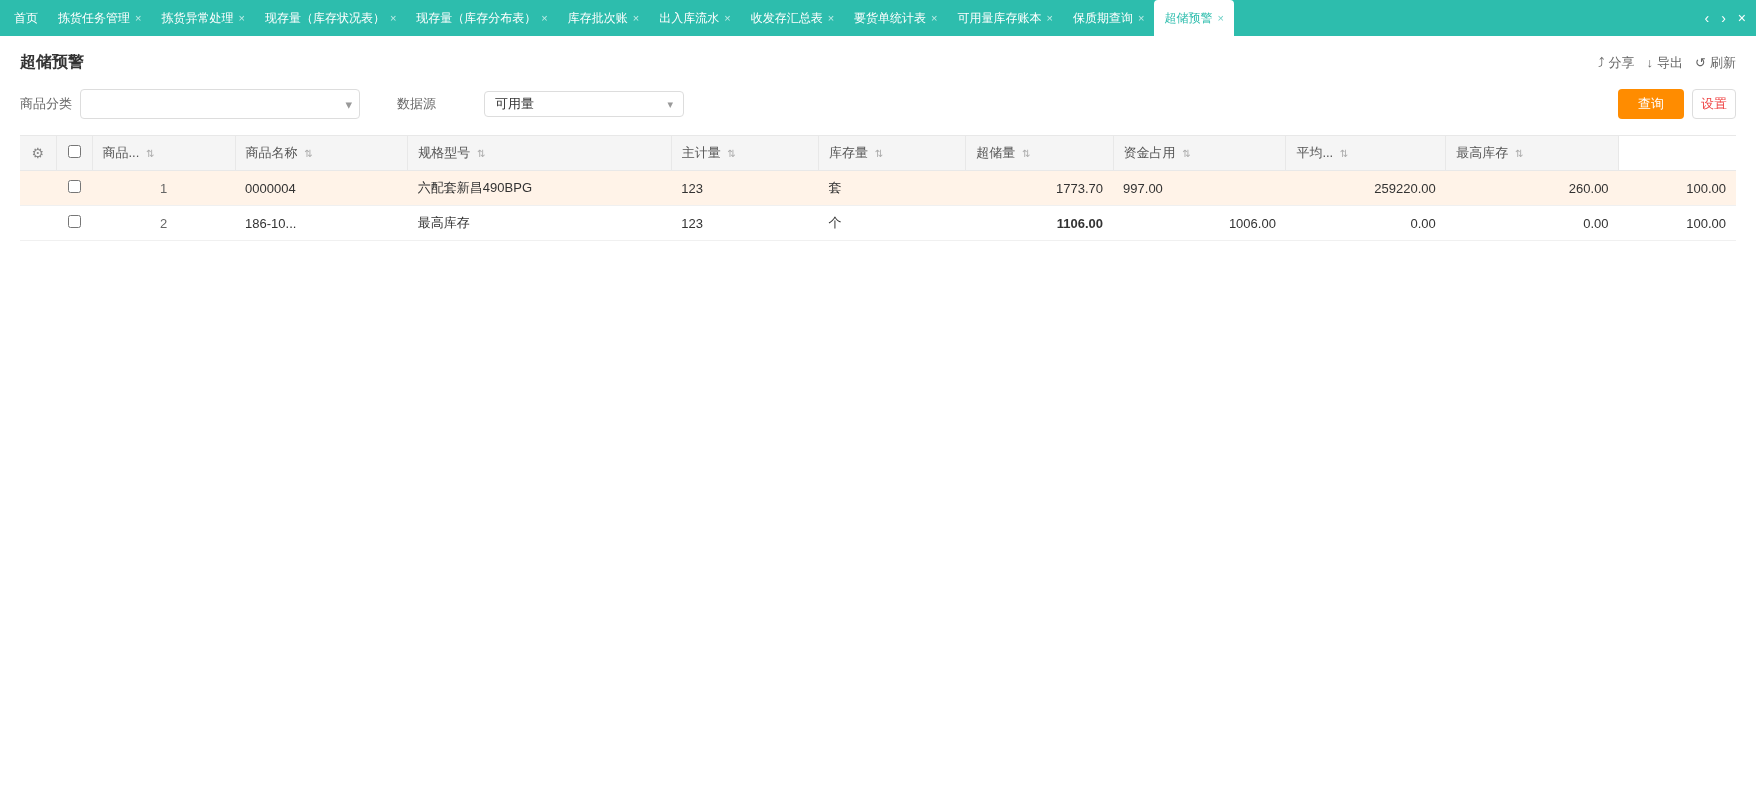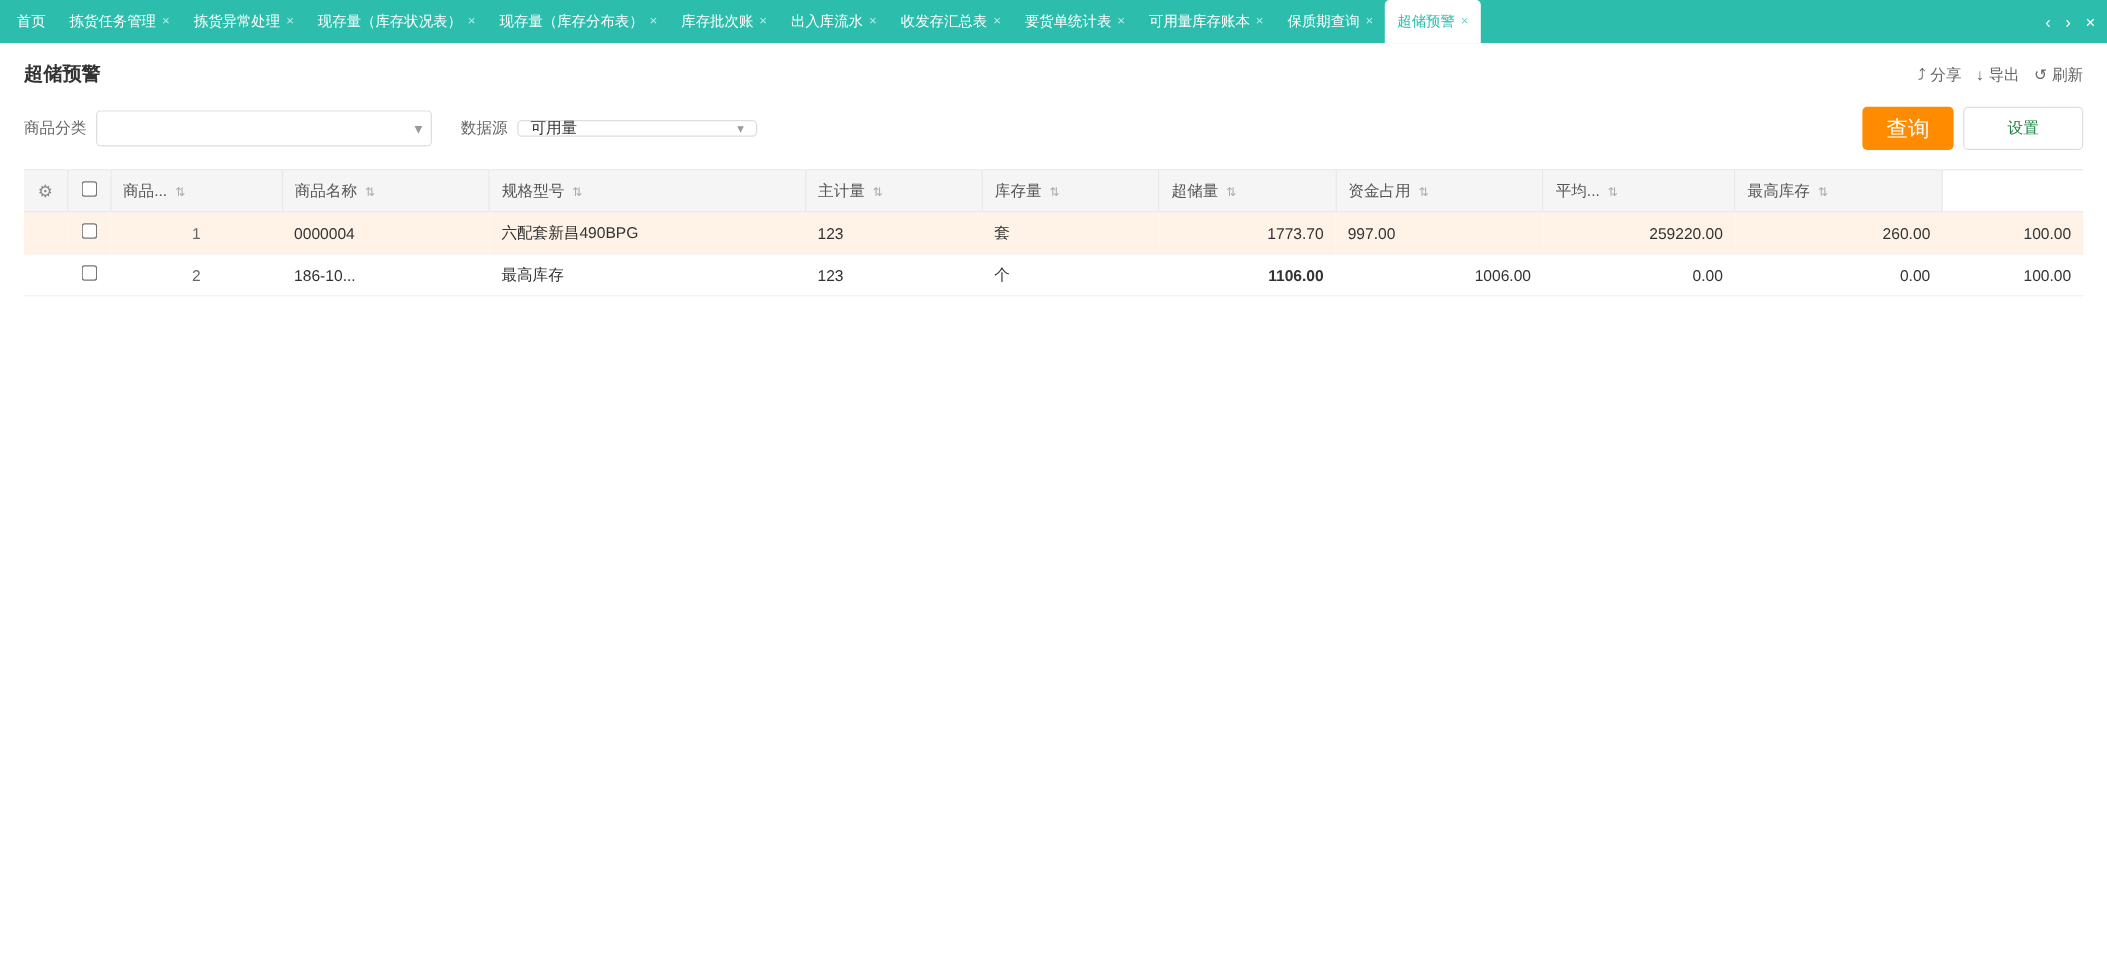--- a/index.html
+++ b/index.html
@@ -82,21 +82,21 @@
       cursor: pointer;
       font-size: 13px;
       background: none;
       border: none;
     }
 
     
     .filter-row {
       display: flex;
       align-items: center;
-      gap: 24px;
+      gap: 37px;
       margin-bottom: 16px;
     }
     .filter-item {
       display: flex;
       align-items: center;
       gap: 8px;
     }
     .filter-label {
       color: #666;
       font-size: 13px;
@@ -127,29 +127,29 @@
       cursor: pointer;
     }
 
     
     .btn-query {
       background: #ff8c00;
       color: #fff;
       border: none;
       border-radius: 4px;
       padding: 6px 20px;
-      font-size: 18px;
+      font-size: 13px;
       cursor: pointer;
     }
     .btn-settings {
       background: #fff;
-      color: #15803d;
+      color: #ef4444;
       border: 1px solid #ddd;
       border-radius: 4px;
-      padding: 5px 36px;
+      padding: 5px 8px;
       font-size: 13px;
       cursor: pointer;
     }
 
     
     .data-table {
       width: 100%;
       border-collapse: collapse;
       font-size: 13px;
     }
@@ -188,25 +188,26 @@
 
     .gear-icon { color: #888; cursor: pointer; font-size: 14px; }
 
     
     .datasource-box {
       display: flex;
       align-items: center;
       border: 1px solid #ddd;
       border-radius: 4px;
       padding: 0 10px;
-      height: 14px;
+      height: 26px;
       min-width: 200px;
       background: #fff;
       cursor: pointer;
       justify-content: space-between;
+      margin-left: 40px;
     }
     .datasource-box .chevron { color: #999; font-size: 11px; }
 
     .filter-buttons {
       margin-left: auto;
       display: flex;
       gap: 8px;
     }
   </style>
 </head>

